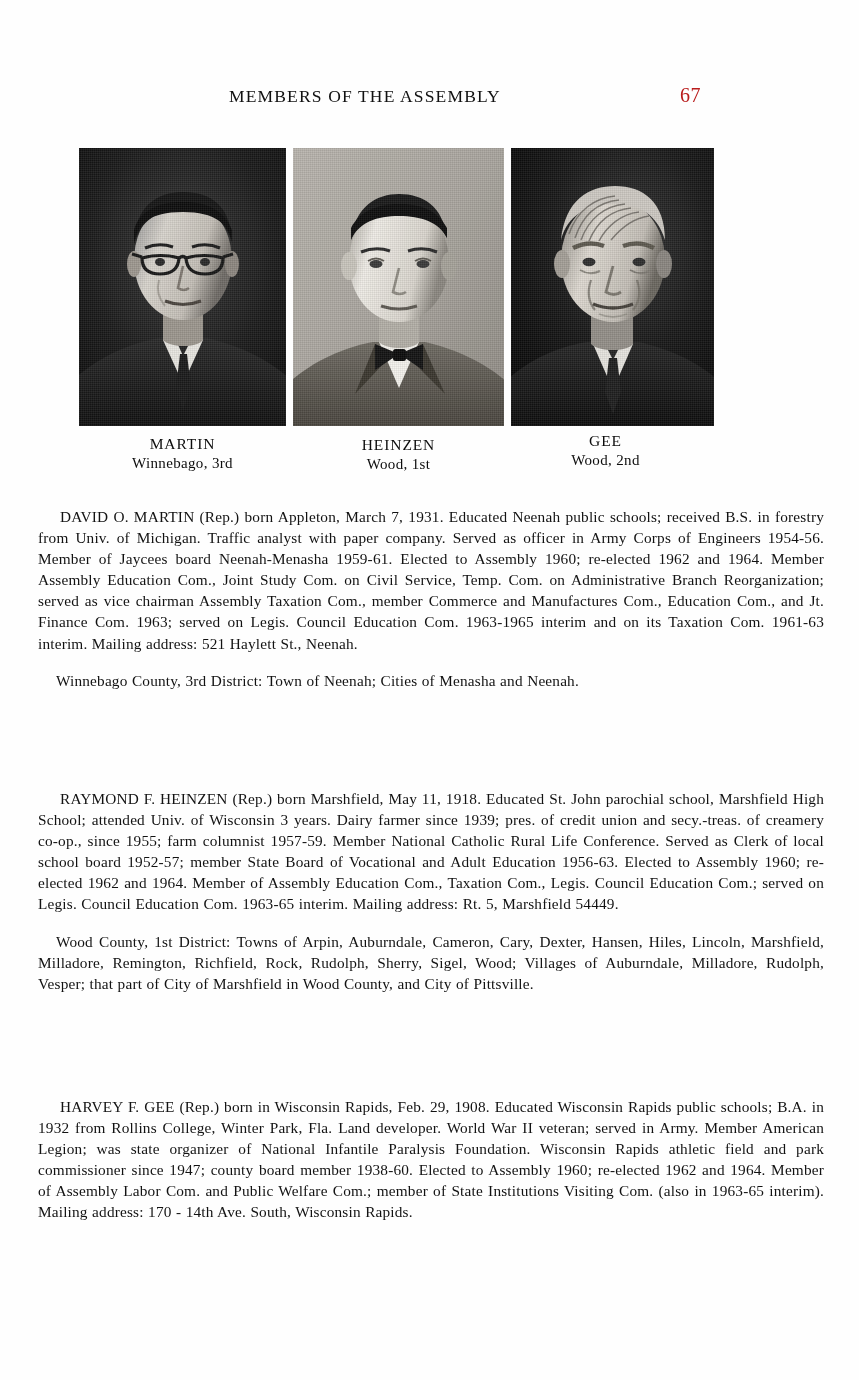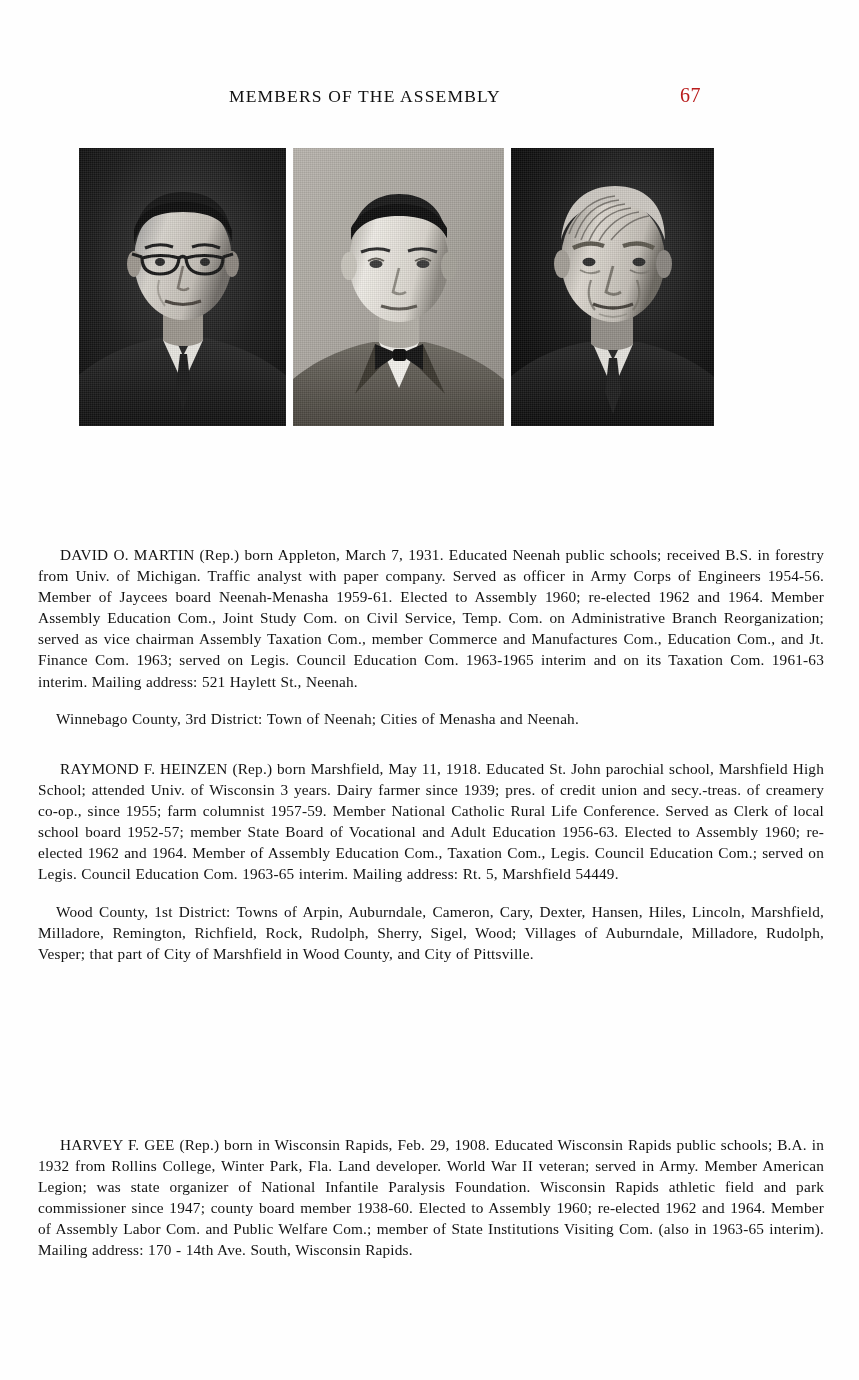--- a/index.html
+++ b/index.html
@@ -110,33 +110,33 @@
   .caption.c2 { left: 214px; width: 211px; top: 1px; }
   .caption.c3 { left: 425px; width: 203px; top: -3px; }
 
   
   .bio {
     position: absolute;
     left: 38px;
     width: 786px;
   }
   .bio.b1 { top: 506px; }
-  .bio.b2 { top: 720px; }
+  .bio.b2 { top: 788px; }
   .bio.b3 { top: 1096px; }
 
   .para {
     font-size: 15.3px;
     line-height: 21.1px;
     text-align: justify;
     letter-spacing: 0.18px;
     word-spacing: 0.4px;
     margin: 0;
     color: #121212;
   }
-  .para.indent { text-indent: 22px; margin-top: 38px; }
+  .para.indent { text-indent: 22px; }
   .para.district { margin-top: 16px; text-indent: 18px; }
   .para.last-line-natural { text-align-last: left; }
 </style>
 </head>
 <body>
 
 <div class="page">
 
   <div class="running-head">
     <div class="head-title">MEMBERS OF THE ASSEMBLY</div>
@@ -315,20 +315,34 @@
 
         <path d="M80 132 q-6 18 4 30" stroke="#8a867e" stroke-width="2.2" fill="none"></path>
         <path d="M126 132 q6 18 -4 30" stroke="#7c786f" stroke-width="2.2" fill="none"></path>
         <path d="M82 156 q20 8 40 0" stroke="#45413b" stroke-width="3.4" fill="none"></path>
         <path d="M88 166 q14 6 28 0" stroke="#8f8b83" stroke-width="1.8" fill="none" opacity="0.7"></path>
       </svg>
     </div>
 
   </div>
 
+  <div class="captions">
+    <div class="caption c1">
+      <span class="name">MARTIN</span>
+      <span class="sub">Winnebago, 3rd</span>
+    </div>
+    <div class="caption c2">
+      <span class="name">HEINZEN</span>
+      <span class="sub">Wood, 1st</span>
+    </div>
+    <div class="caption c3">
+      <span class="name">GEE</span>
+      <span class="sub">Wood, 2nd</span>
+    </div>
+  </div>
 
   <div class="bio b1">
     <p class="para indent">DAVID O. MARTIN (Rep.) born Appleton, March 7, 1931. Educated Neenah public schools; received B.S. in forestry from Univ. of Michigan. Traffic analyst with paper company. Served as officer in Army Corps of Engineers 1954-56. Member of Jaycees board Neenah-Menasha 1959-61. Elected to Assembly 1960; re-elected 1962 and 1964. Member Assembly Education Com., Joint Study Com. on Civil Service, Temp. Com. on Administrative Branch Reorganization; served as vice chairman Assembly Taxation Com., member Commerce and Manufactures Com., Education Com., and Jt. Finance Com. 1963; served on Legis. Council Education Com. 1963-1965 interim and on its Taxation Com. 1961-63 interim. Mailing address: 521 Haylett St., Neenah.</p>
     <p class="para district last-line-natural">Winnebago County, 3rd District: Town of Neenah; Cities of Menasha and Neenah.</p>
   </div>
 
   <div class="bio b2">
     <p class="para indent">RAYMOND F. HEINZEN (Rep.) born Marshfield, May 11, 1918. Educated St. John parochial school, Marshfield High School; attended Univ. of Wisconsin 3 years. Dairy farmer since 1939; pres. of credit union and secy.-treas. of creamery co-op., since 1955; farm columnist 1957-59. Member National Catholic Rural Life Conference. Served as Clerk of local school board 1952-57; member State Board of Vocational and Adult Education 1956-63. Elected to Assembly 1960; re-elected 1962 and 1964. Member of Assembly Education Com., Taxation Com., Legis. Council Education Com.; served on Legis. Council Education Com. 1963-65 interim. Mailing address: Rt. 5, Marshfield 54449.</p>
     <p class="para district last-line-natural">Wood County, 1st District: Towns of Arpin, Auburndale, Cameron, Cary, Dexter, Hansen, Hiles, Lincoln, Marshfield, Milladore, Remington, Richfield, Rock, Rudolph, Sherry, Sigel, Wood; Villages of Auburndale, Milladore, Rudolph, Vesper; that part of City of Marshfield in Wood County, and City of Pittsville.</p>
   </div>

